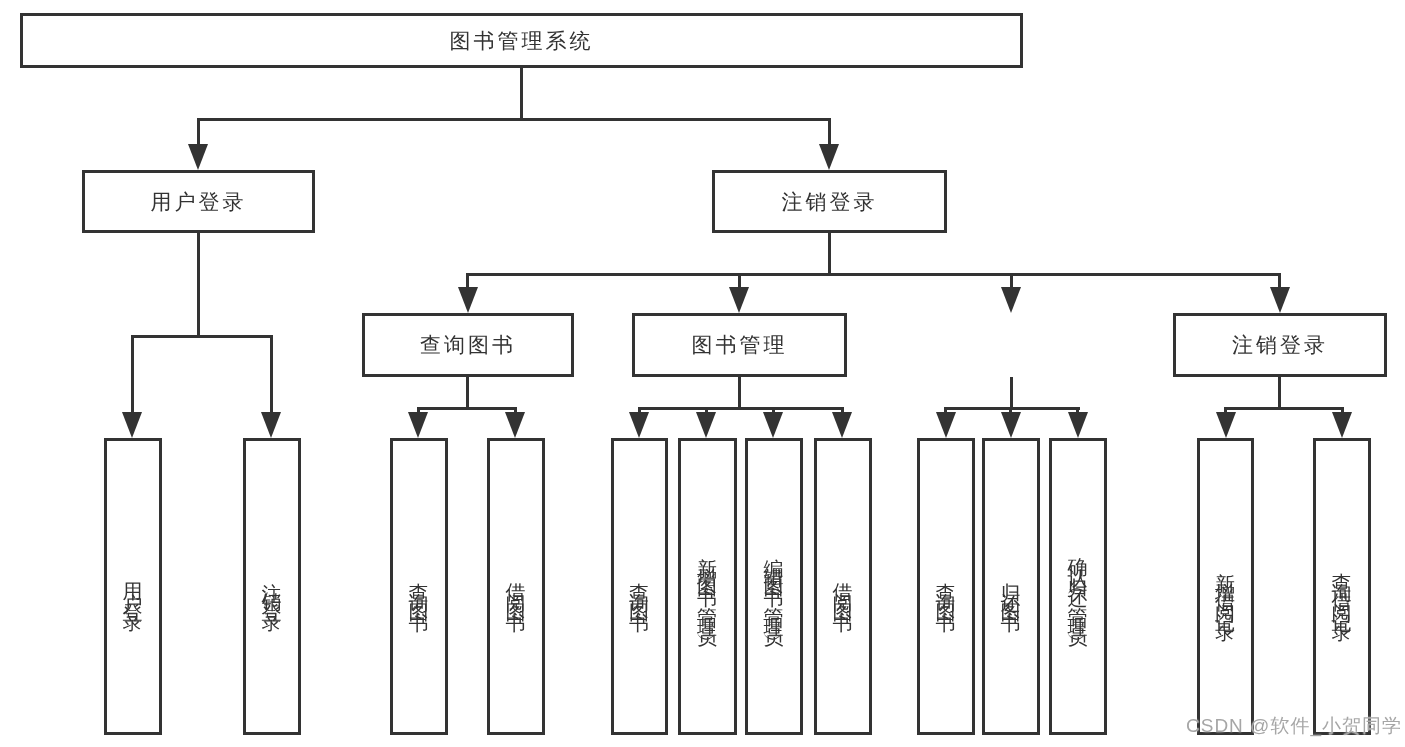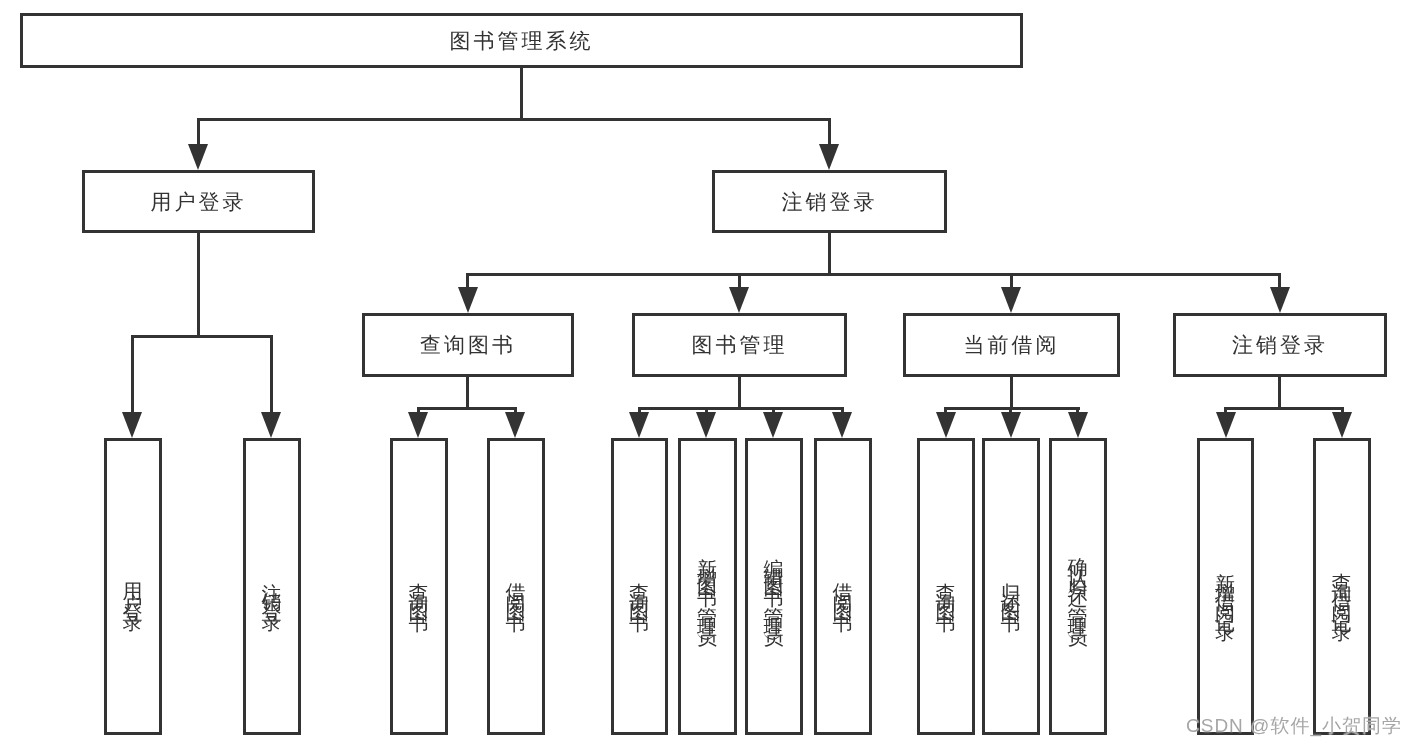--- a/index.html
+++ b/index.html
@@ -77,21 +77,20 @@
   <div class="arrow" style="left:458px;top:287px;"></div>
   <div class="vline" style="left:738px;top:273px;height:16px;"></div>
   <div class="arrow" style="left:729px;top:287px;"></div>
   <div class="vline" style="left:1010px;top:273px;height:16px;"></div>
   <div class="arrow" style="left:1001px;top:287px;"></div>
   <div class="vline" style="left:1278px;top:273px;height:16px;"></div>
   <div class="arrow" style="left:1270px;top:287px;"></div>
 
   <div class="box hbox" style="left:362px;top:313px;width:212px;height:64px;">查询图书</div>
   <div class="box hbox" style="left:632px;top:313px;width:215px;height:64px;">图书管理</div>
-  <div class="box hbox" style="left:903px;top:313px;width:217px;height:64px;">当前借阅</div>
   <div class="box hbox" style="left:1173px;top:313px;width:214px;height:64px;">注销登录</div>
 
   <div class="vline" style="left:466px;top:377px;height:30px;"></div>
   <div class="hline" style="left:417px;top:407px;width:100px;"></div>
   <div class="vline" style="left:417px;top:407px;height:10px;"></div>
   <div class="arrow" style="left:408px;top:412px;"></div>
   <div class="vline" style="left:514px;top:407px;height:10px;"></div>
   <div class="arrow" style="left:505px;top:412px;"></div>
 
   <div class="vline" style="left:738px;top:377px;height:30px;"></div>

